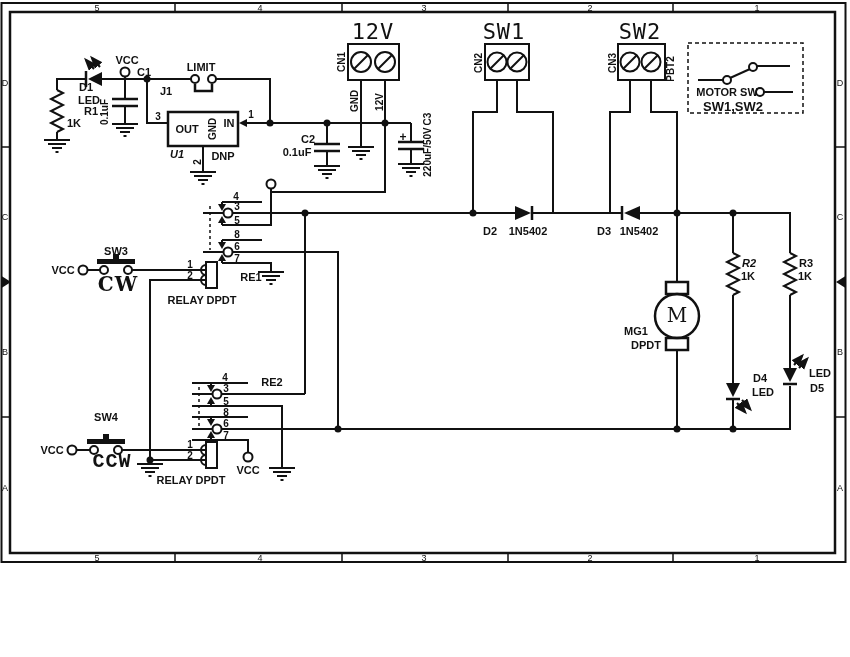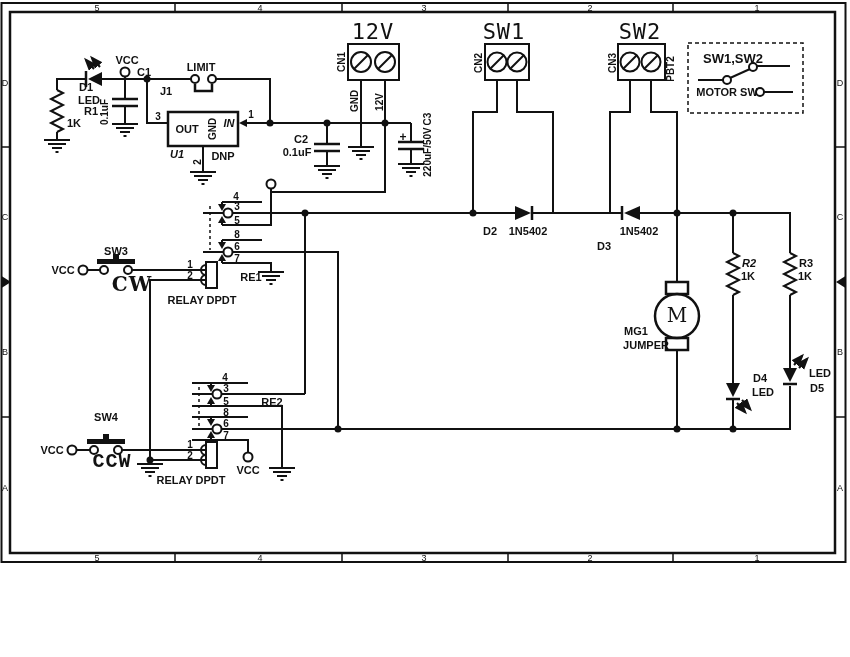--- a/index.html
+++ b/index.html
@@ -7,21 +7,21 @@
          font-family:"Liberation Sans",sans-serif;color:#111;}
   #draw{position:absolute;left:0;top:0;}
   .lbl{position:absolute;transform:translate(-50%,-50%);font:bold 11px "Liberation Sans",sans-serif;
        color:#111;white-space:nowrap;letter-spacing:0px;}
   .pin{font:bold 10px "Liberation Sans",sans-serif;}
   .big{font:400 22px "DejaVu Sans Mono",monospace;letter-spacing:1px;}
   .vt{writing-mode:vertical-rl;transform:translate(-50%,-50%) rotate(180deg);
       font:bold 10px "Liberation Sans",sans-serif;}
   .cw{font:bold 20px "DejaVu Serif",serif;letter-spacing:1px;}
   .mm{font:400 20px "DejaVu Serif",serif;}
-  .lg{font:bold 13px "Liberation Sans",sans-serif;}
+  .lg{font:bold 13px "Liberation Sans",sans-serif;margin-top:48px;}
   .sm{font:400 9px "Liberation Sans",sans-serif;}
   .pl{font:bold 12px "Liberation Sans",sans-serif;}
 </style>
 </head>
 <body>
 
 <div id="sheet">
 
   <svg id="draw" width="850" height="657" viewBox="0 0 850 657">
     <defs>
@@ -295,71 +295,71 @@
       <span class="lbl" style="left: 74px; top: 123px;">1K</span>
       <span class="lbl" style="left: 127px; top: 60px;">VCC</span>
       <span class="lbl" style="left: 144px; top: 72px;">C1</span>
       <span class="lbl vt" style="left: 104px; top: 112px;">0.1uF</span>
       <span class="lbl" style="left: 201px; top: 67px;">LIMIT</span>
       <span class="lbl" style="left: 166px; top: 91px;">J1</span>
       <span class="lbl pin" style="left: 158px; top: 116px;">3</span>
       <span class="lbl pin" style="left: 251px; top: 114px;">1</span>
       <span class="lbl" style="left: 187px; top: 129px;">OUT</span>
       <span class="lbl vt" style="left: 212px; top: 129px;">GND</span>
-      <span class="lbl" style="left: 229px; top: 123px; font-style: italic;">IN</span>
+      <span class="lbl" style="left: 229px; top: 123px;">IN</span>
       <span class="lbl" style="left: 177px; top: 154px; font-style: italic;">U1</span>
       <span class="lbl vt" style="left: 197px; top: 162px;">2</span>
       <span class="lbl" style="left: 223px; top: 156px;">DNP</span>
       <span class="lbl big" style="left: 373px; top: 31px;">12V</span>
       <span class="lbl vt" style="left: 341px; top: 62px;">CN1</span>
       <span class="lbl vt" style="left: 354px; top: 101px;">GND</span>
       <span class="lbl vt" style="left: 379px; top: 102px;">12V</span>
-      <span class="lbl" style="left: 301px; top: 139px;">C2</span>
+      <span class="lbl" style="left: 308px; top: 139px;">C2</span>
       <span class="lbl" style="left: 297px; top: 152px;">0.1uF</span>
       <span class="lbl pl" style="left: 403px; top: 137px;">+</span>
       <span class="lbl vt" style="left: 427px; top: 119px;">C3</span>
       <span class="lbl vt" style="left: 427px; top: 152px;">220uF/50V</span>
       <span class="lbl big" style="left: 504px; top: 31px;">SW1</span>
       <span class="lbl vt" style="left: 478px; top: 63px;">CN2</span>
       <span class="lbl big" style="left: 640px; top: 31px;">SW2</span>
       <span class="lbl vt" style="left: 612px; top: 63px;">CN3</span>
       <span class="lbl vt" style="left: 670px; top: 69px;">PBT2</span>
       <span class="lbl" style="left: 490px; top: 231px;">D2</span>
       <span class="lbl" style="left: 528px; top: 231px;">1N5402</span>
-      <span class="lbl" style="left: 604px; top: 246px;">D3</span>
+      <span class="lbl" style="left: 604px; top: 231px;">D3</span>
       <span class="lbl" style="left: 639px; top: 231px;">1N5402</span>
       <span class="lbl pin" style="left: 236px; top: 196px;">4</span>
       <span class="lbl pin" style="left: 237px; top: 206px;">3</span>
       <span class="lbl pin" style="left: 237px; top: 220px;">5</span>
       <span class="lbl pin" style="left: 237px; top: 234px;">8</span>
       <span class="lbl pin" style="left: 237px; top: 246px;">6</span>
       <span class="lbl pin" style="left: 237px; top: 258px;">7</span>
       <span class="lbl" style="left: 251px; top: 277px;">RE1</span>
       <span class="lbl" style="left: 202px; top: 300px;">RELAY DPDT</span>
       <span class="lbl pin" style="left: 190px; top: 264px;">1</span>
       <span class="lbl pin" style="left: 190px; top: 275px;">2</span>
       <span class="lbl" style="left: 116px; top: 251px;">SW3</span>
-      <span class="lbl cw" style="left: 132px; top: 284px;">CW</span>
+      <span class="lbl cw" style="left: 118px; top: 284px;">CW</span>
       <span class="lbl" style="left: 63px; top: 270px;">VCC</span>
       <span class="lbl pin" style="left: 225px; top: 377px;">4</span>
       <span class="lbl pin" style="left: 226px; top: 388px;">3</span>
       <span class="lbl pin" style="left: 226px; top: 401px;">5</span>
       <span class="lbl pin" style="left: 226px; top: 412px;">8</span>
       <span class="lbl pin" style="left: 226px; top: 423px;">6</span>
       <span class="lbl pin" style="left: 226px; top: 435px;">7</span>
-      <span class="lbl" style="left: 272px; top: 402px; text-align: right;">RE2</span>
+      <span class="lbl" style="left: 272px; top: 382px; text-align: right;">RE2</span>
       <span class="lbl" style="left: 191px; top: 480px;">RELAY DPDT</span>
       <span class="lbl pin" style="left: 190px; top: 444px;">1</span>
       <span class="lbl pin" style="left: 190px; top: 455px;">2</span>
       <span class="lbl" style="left: 248px; top: 470px;">VCC</span>
       <span class="lbl" style="left: 106px; top: 417px;">SW4</span>
       <span class="lbl cw" style="left: 112px; top: 461px; font-family: Liberation Mono, monospace;">CCW</span>
       <span class="lbl" style="left: 52px; top: 450px;">VCC</span>
       <span class="lbl" style="left: 636px; top: 331px;">MG1</span>
-      <span class="lbl" style="left: 646px; top: 345px;">JUMPER</span>
+      <span class="lbl" style="left: 646px; top: 345px;">DPDT</span>
       <span class="lbl mm" style="left: 677px; top: 315px;">M</span>
       <span class="lbl" style="left: 749px; top: 263px; font-style: italic;">R2</span>
       <span class="lbl" style="left: 748px; top: 276px;">1K</span>
       <span class="lbl" style="left: 806px; top: 263px;">R3</span>
       <span class="lbl" style="left: 805px; top: 276px;">1K</span>
       <span class="lbl" style="left: 760px; top: 378px;">D4</span>
       <span class="lbl" style="left: 763px; top: 392px;">LED</span>
       <span class="lbl" style="left: 820px; top: 373px;">LED</span>
       <span class="lbl" style="left: 817px; top: 388px;">D5</span>
     </div>

